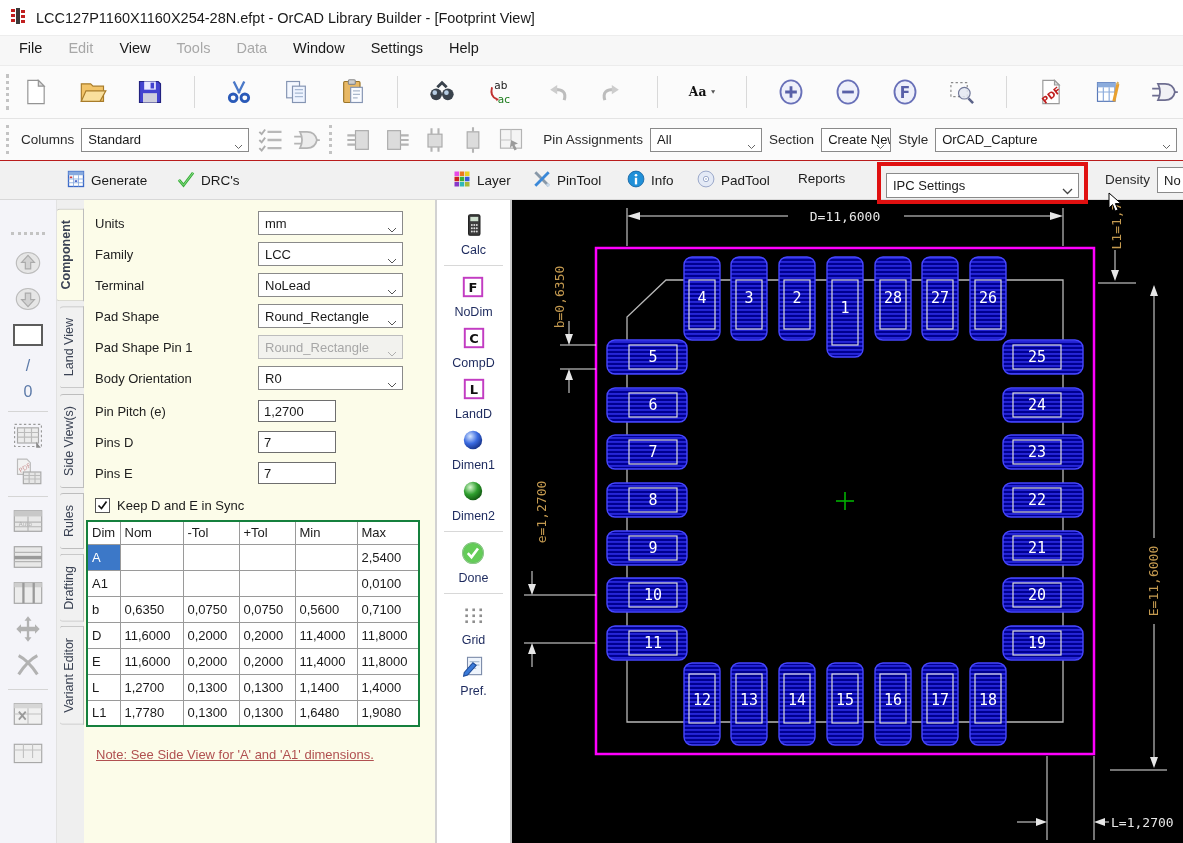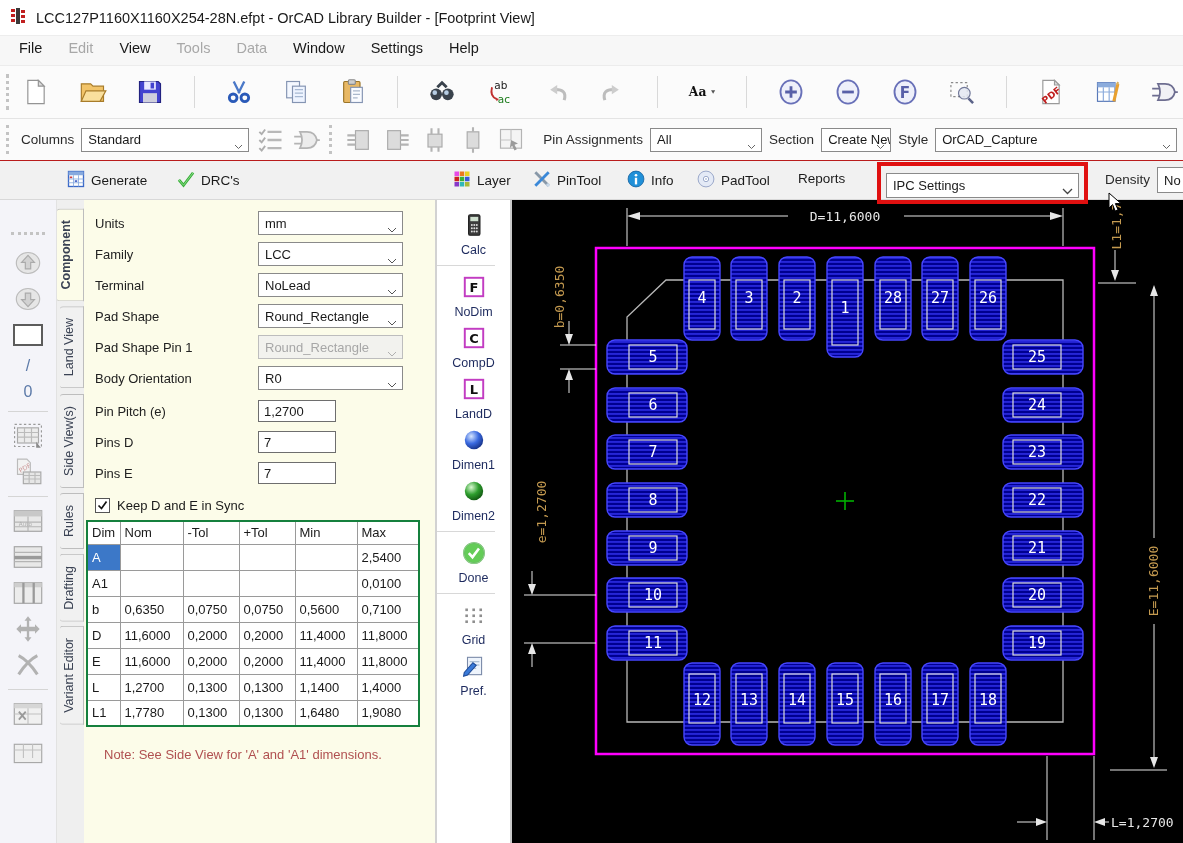--- a/index.html
+++ b/index.html
@@ -63,24 +63,24 @@
             align-items:center; padding-left:5px; }
   .combo.dis { background:#f2f2ee; color:#a7a7a7; border-color:#bdbdbd; }
   .chkrow { position:absolute; left:11px; top:298px; display:flex; align-items:center; gap:7px; }
   .chkbox { width:15px; height:15px; background:#fff; border:1px solid #555; display:flex;
             align-items:center; justify-content:center; }
   table.dims { position:absolute; left:2px; top:320px; border-collapse:collapse; background:#fff;
                border:2px solid #15803d; font-size:13px; }
   table.dims th, table.dims td { border:1px solid #9a9a9a; height:26px; padding:0 4px; text-align:left;
                font-weight:normal; }
   table.dims th { height:23px; }
-  .note { position:absolute; left:20px; top:547px; color:#b05050; font-size:13px; }
+  .note { position:absolute; left:12px; top:547px; color:#b05050; font-size:13px;text-decoration:underline; }
 
   .toolcol { width:75px; background:#ffffff; border-right:2px solid #cacaca; display:flex;
-             flex-direction:column; padding-top:9px; }
+             flex-direction:column; align-items:center; padding-top:9px; }
   .tci { display:flex; flex-direction:column; align-items:center; margin:3px 0; cursor:default; }
   .tci svg { width:26px; height:26px; }
   .tci .tclabel { font-size:12.5px; color:#1d2a5e; margin-top:1px; }
   .tcsep { width:80%; border-top:1px solid #d8d8d8; margin:5px 0; }
 
   .canvas { flex:1; background:#000; position:relative; }
 
   #cursor { position:absolute; left:1108px; top:192px; z-index:9; width:15px; height:21px; }
   .dlabel { position:absolute; font-size:13.5px; color:#2b2b2b; }
 </style>

